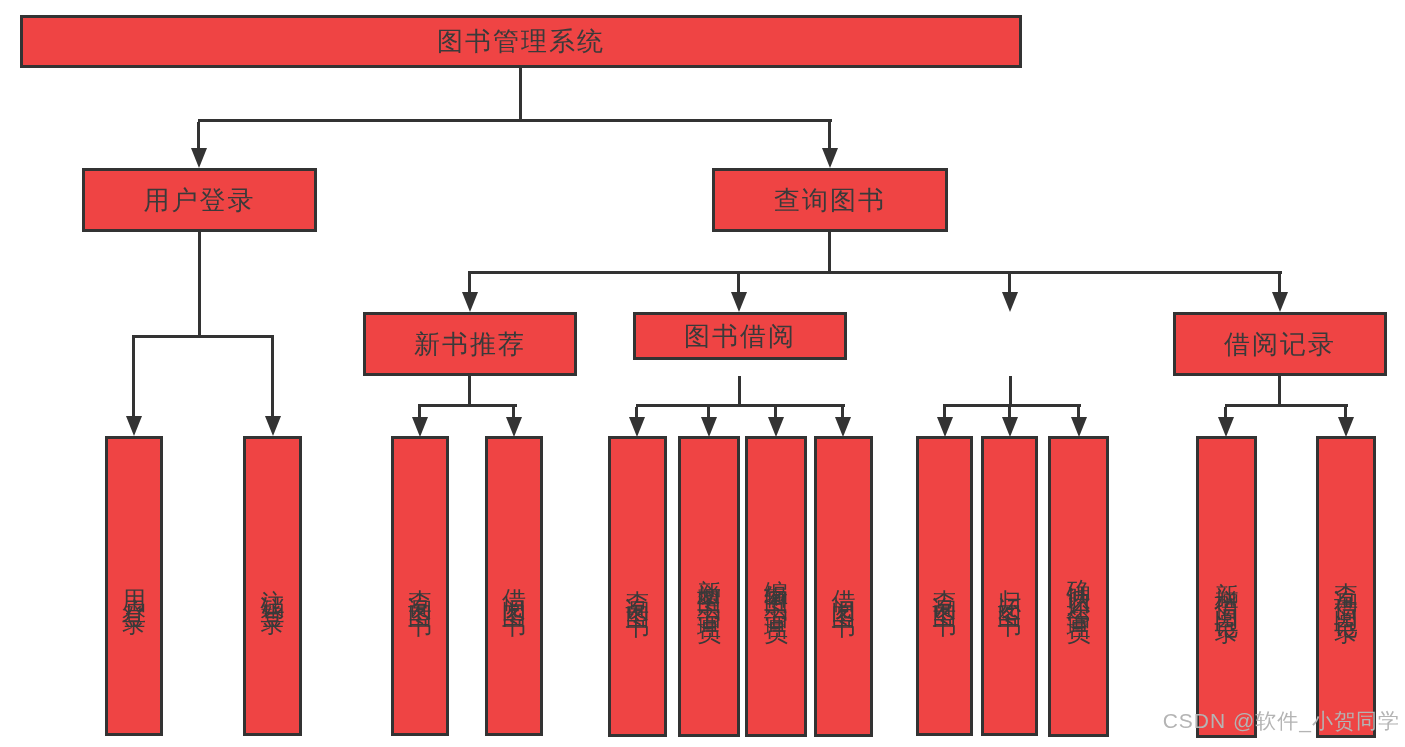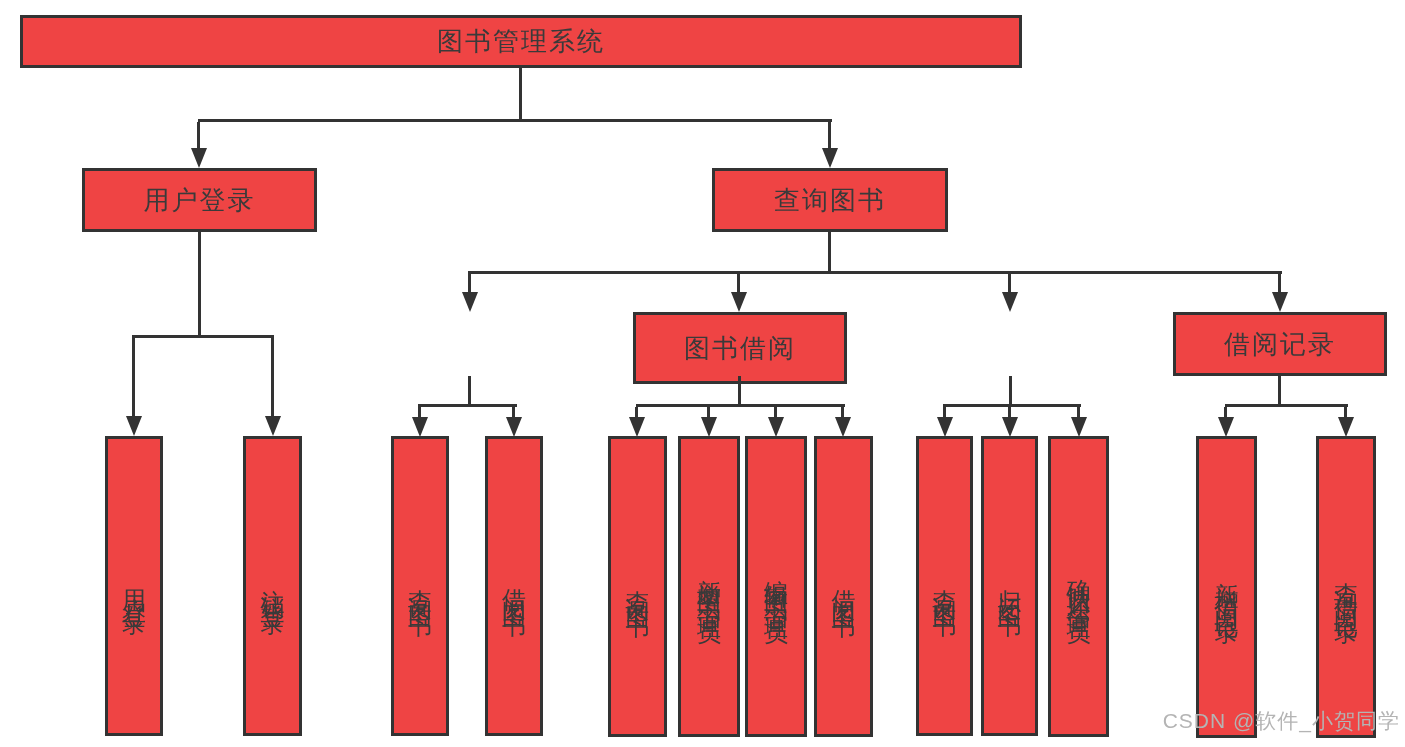--- a/index.html
+++ b/index.html
@@ -77,21 +77,22 @@
   <div class="arrow" style="left:126px;top:338px;height:98px;"></div>
   <div class="arrow" style="left:265px;top:338px;height:98px;"></div>
 
   <div class="line-v" style="left:828px;top:232px;height:42px;"></div>
   <div class="line-h" style="left:468px;top:271px;width:814px;"></div>
   <div class="arrow" style="left:462px;top:274px;height:38px;"></div>
   <div class="arrow" style="left:731px;top:274px;height:38px;"></div>
   <div class="arrow" style="left:1002px;top:274px;height:38px;"></div>
   <div class="arrow" style="left:1272px;top:274px;height:38px;"></div>
 
-  <div class="box" style="left:633px;top:312px;width:214px;height:72px;">图书借阅</div>
+  <div class="box" style="left:363px;top:312px;width:214px;height:64px;">新书推荐</div>
+  <div class="box" style="left:633px;top:312px;width:214px;height:48px;">图书借阅</div>
   <div class="box" style="left:1173px;top:312px;width:214px;height:64px;">借阅记录</div>
 
   <div class="line-v" style="left:468px;top:376px;height:31px;"></div>
   <div class="line-h" style="left:418px;top:404px;width:99px;"></div>
   <div class="arrow" style="left:412px;top:407px;height:30px;"></div>
   <div class="arrow" style="left:506px;top:407px;height:30px;"></div>
 
   <div class="line-v" style="left:738px;top:376px;height:31px;"></div>
   <div class="line-h" style="left:636px;top:404px;width:209px;"></div>
   <div class="arrow" style="left:629px;top:407px;height:30px;"></div>

